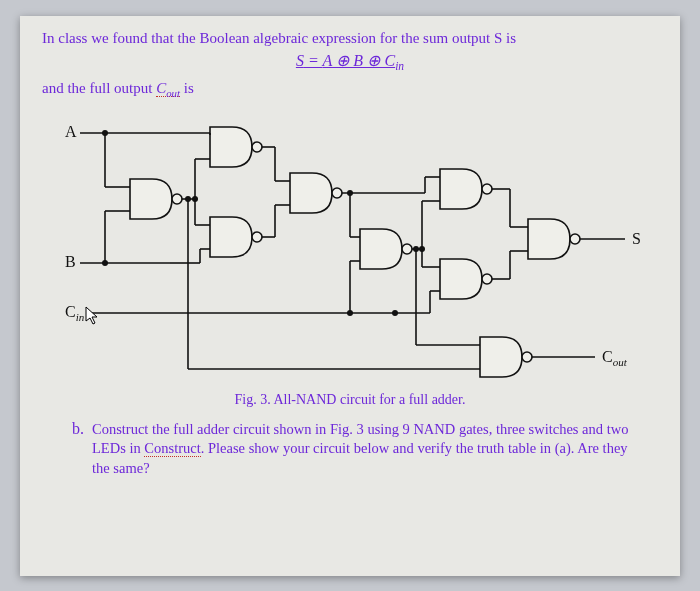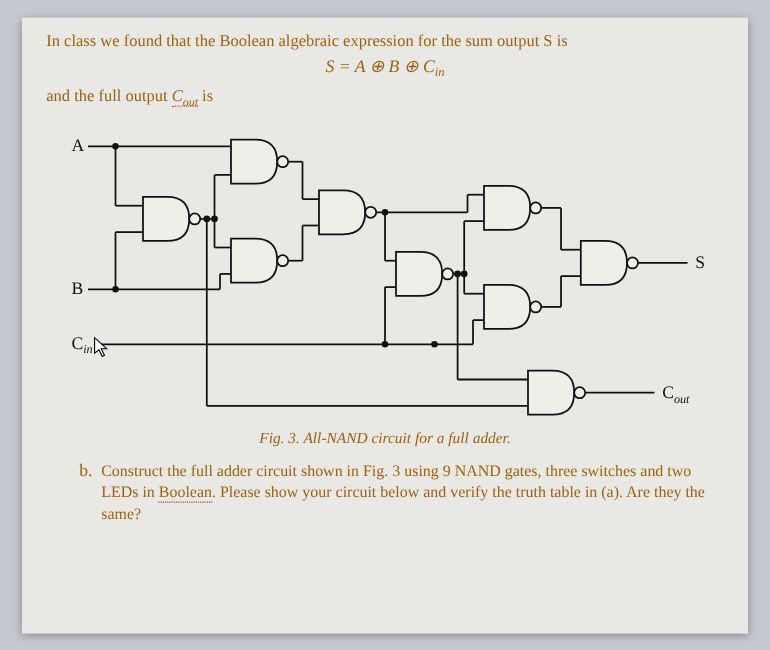--- a/index.html
+++ b/index.html
@@ -13,46 +13,46 @@
       justify-content: center;
     }
     .page {
       background: #e8e8e4;
       width: 660px;
       height: 560px;
       padding: 12px 22px 10px 22px;
       box-shadow: 0 2px 8px rgba(0,0,0,0.35);
       font-size: 15px;
       line-height: 1.35;
-      color: #a16207;
+      color: #6d28d9;
       position: relative;
     }
     .line { margin-bottom: 2px; }
     .formula {
       text-align: center;
       font-style: italic;
       margin: 2px 0 4px 0;
       font-size: 16px;
+      text-decoration: underline;
     }
     .sub { font-size: 0.72em; vertical-align: sub; font-style: italic; }
     .var { font-style: italic; }
     .redw {
       border-bottom: 1px dotted #c3302b;
       padding-bottom: 0;
     }
     .diagram {
       margin: 8px 0 2px 0;
       display: flex;
       justify-content: center;
     }
     .caption {
       text-align: center;
       font-size: 14px;
       margin: 2px 0 10px 0;
-      font-style: italic;
     }
     .qb {
       display: flex;
       gap: 8px;
       font-size: 14.5px;
       line-height: 1.35;
       padding: 0 16px 0 30px;
     }
     .qb .lbl { flex: 0 0 auto; }
     .cursor {
@@ -183,21 +183,21 @@
       <line class="w" x1="482" y1="248" x2="545" y2="248"></line>
       <text x="552" y="253" class="lbl"><tspan>C</tspan><tspan class="lbls" dy="4">out</tspan></text>
     </svg>
   </div>
 
   <div class="caption">Fig. 3. All-NAND circuit for a full adder.</div>
 
   <div class="qb">
     <div class="lbl">b.</div>
     <div>
-      <span>Construct the full adder circuit shown in Fig. 3 using 9 NAND gates, three switches and two LEDs in </span><span class="redw">Boolean</span><span>. Please show your circuit below and verify the truth table in (a). Are they the same?</span>
+      <span>Construct the full adder circuit shown in Fig. 3 using 9 NAND gates, three switches and two LEDs in </span><span class="redw">Construct</span><span>. Please show your circuit below and verify the truth table in (a). Are they the same?</span>
     </div>
   </div>
 
   <div class="cursor">
     <svg width="16" height="20" viewBox="0 0 16 20">
         <path d="M1 1 L1 15 L5 12 L8 18 L10 17 L7 11 L12 11 Z" fill="#fff" stroke="#000" stroke-width="1"></path>
       </svg>
   </div>
 
 </div>

